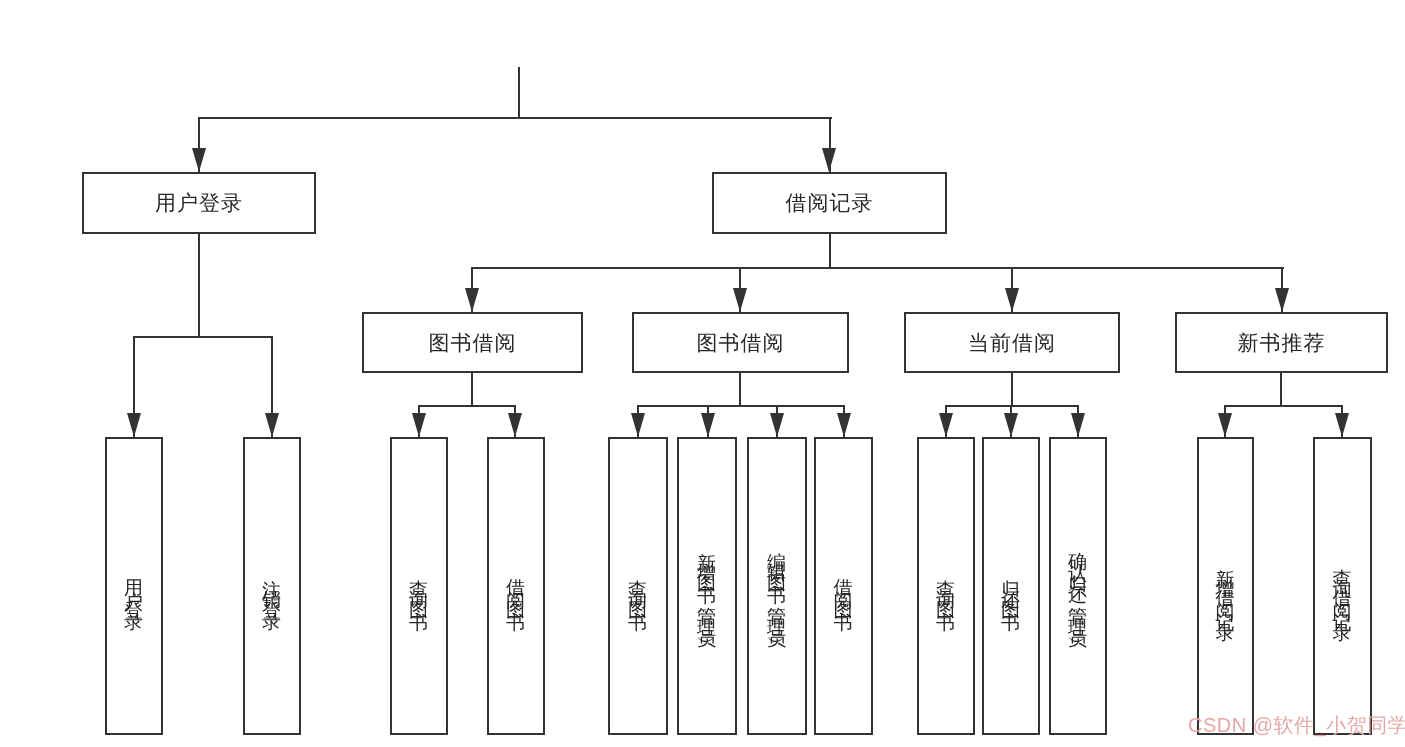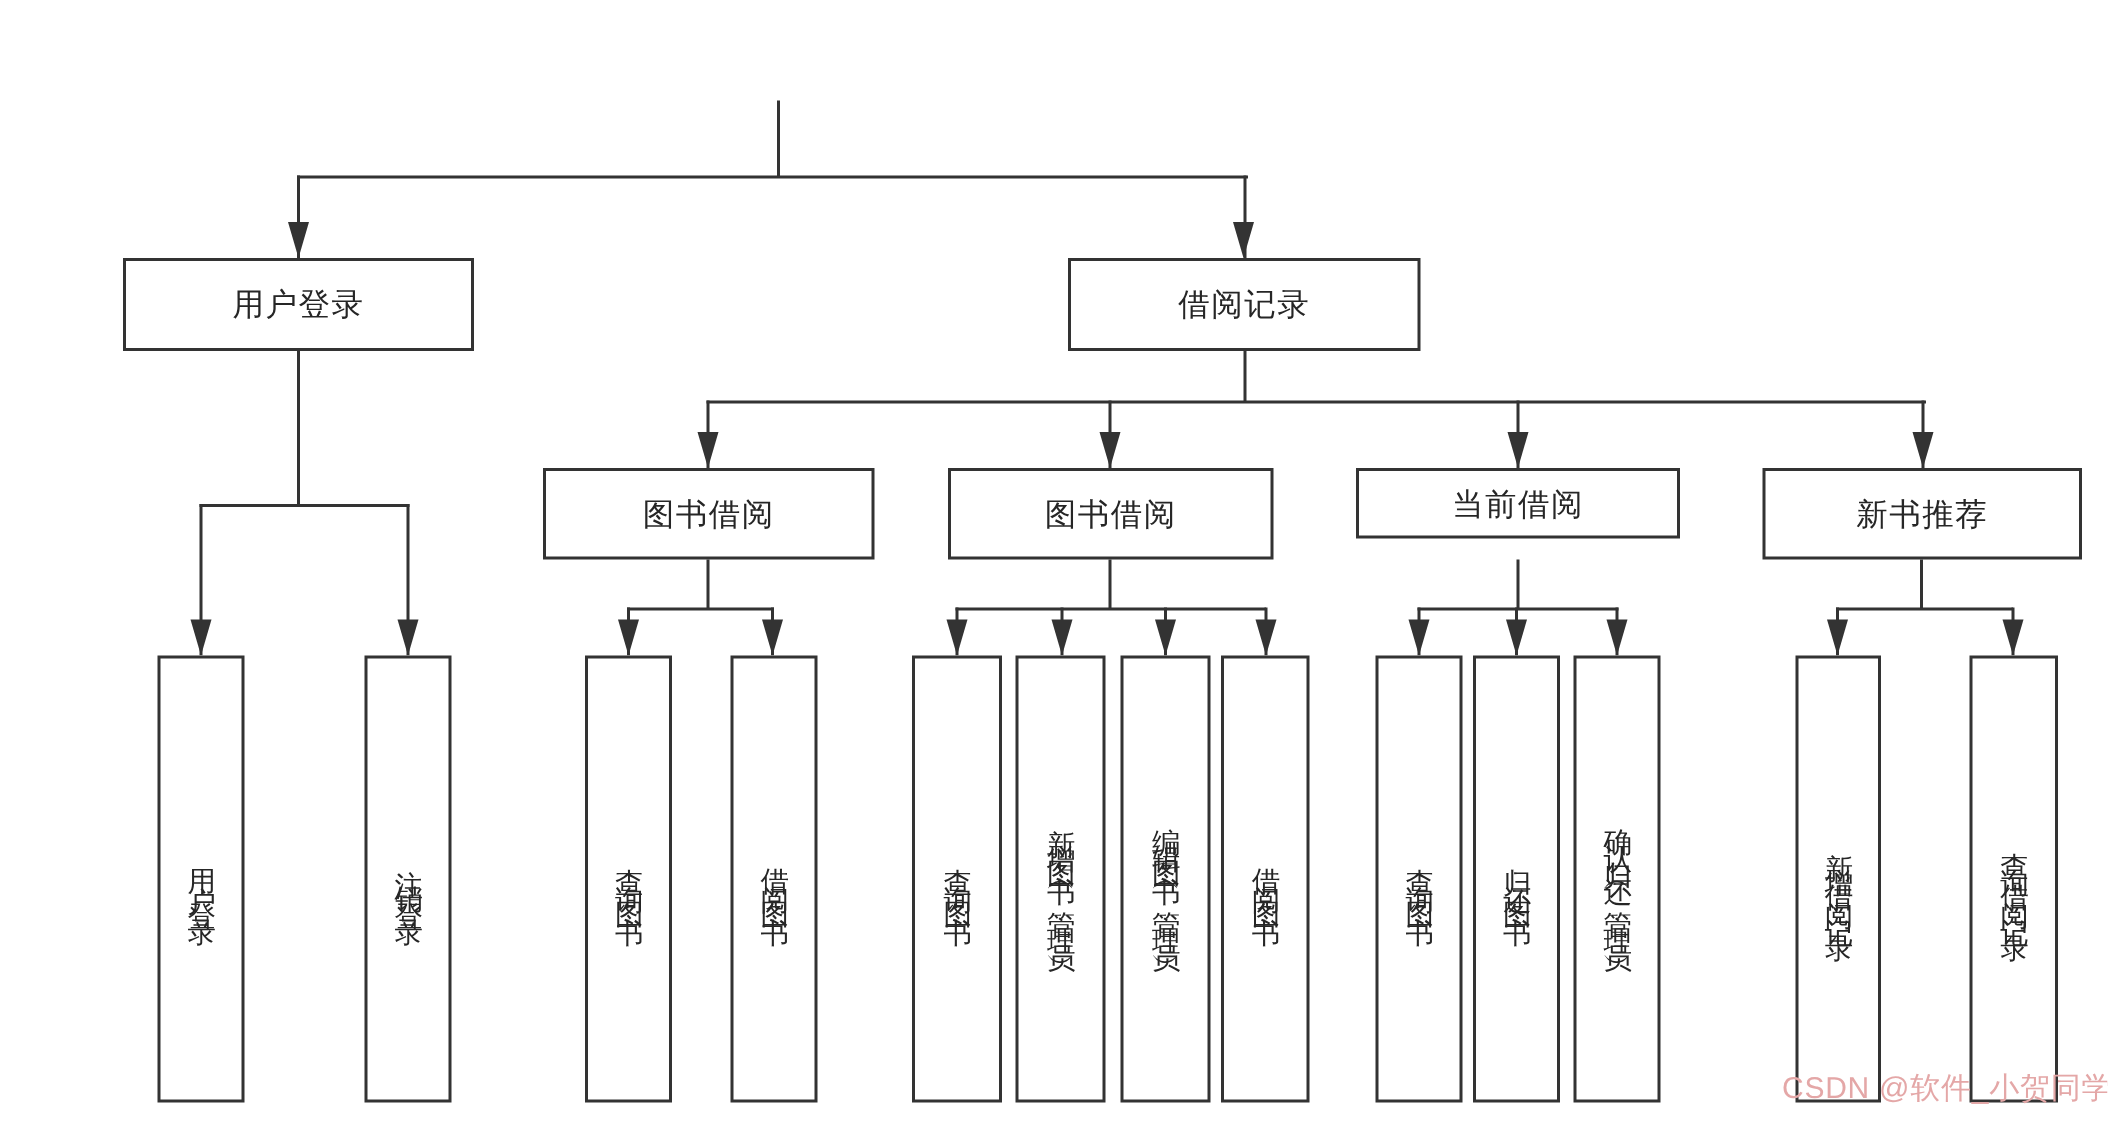--- a/index.html
+++ b/index.html
@@ -83,21 +83,21 @@
   <div class="arr" style="left:1005px;top:288px;"></div>
   <div class="vline" style="left:1281px;top:267px;height:45px;"></div>
   <div class="arr" style="left:1275px;top:288px;"></div>
 
   <div class="box hbox" style="left:362px;top:312px;width:221px;height:61px;">
     <span>图书借阅</span>
   </div>
   <div class="box hbox" style="left:632px;top:312px;width:217px;height:61px;">
     <span>图书借阅</span>
   </div>
-  <div class="box hbox" style="left:904px;top:312px;width:216px;height:47px;">
+  <div class="box hbox" style="left:904px;top:312px;width:216px;height:61px;">
     <span>当前借阅</span>
   </div>
   <div class="box hbox" style="left:1175px;top:312px;width:213px;height:61px;">
     <span>新书推荐</span>
   </div>
 
   <div class="vline" style="left:471px;top:373px;height:33px;"></div>
   <div class="hline" style="left:418px;top:405px;width:98px;"></div>
   <div class="vline" style="left:418px;top:405px;height:32px;"></div>
   <div class="arr" style="left:412px;top:413px;"></div>

